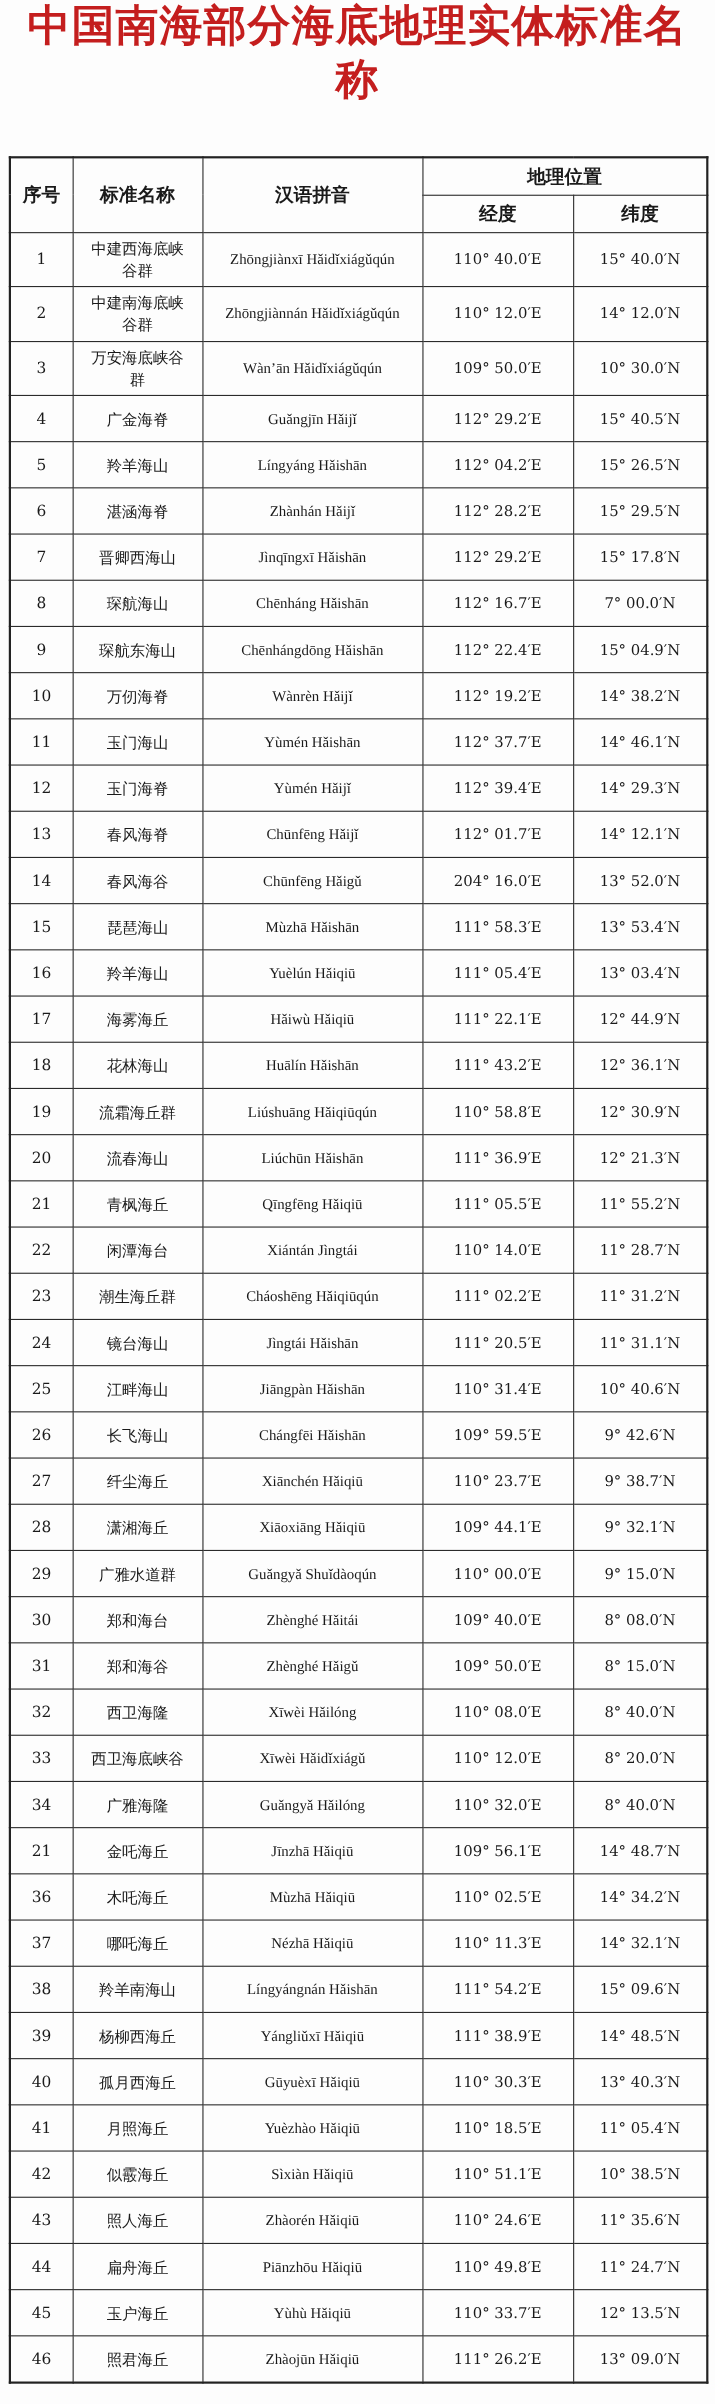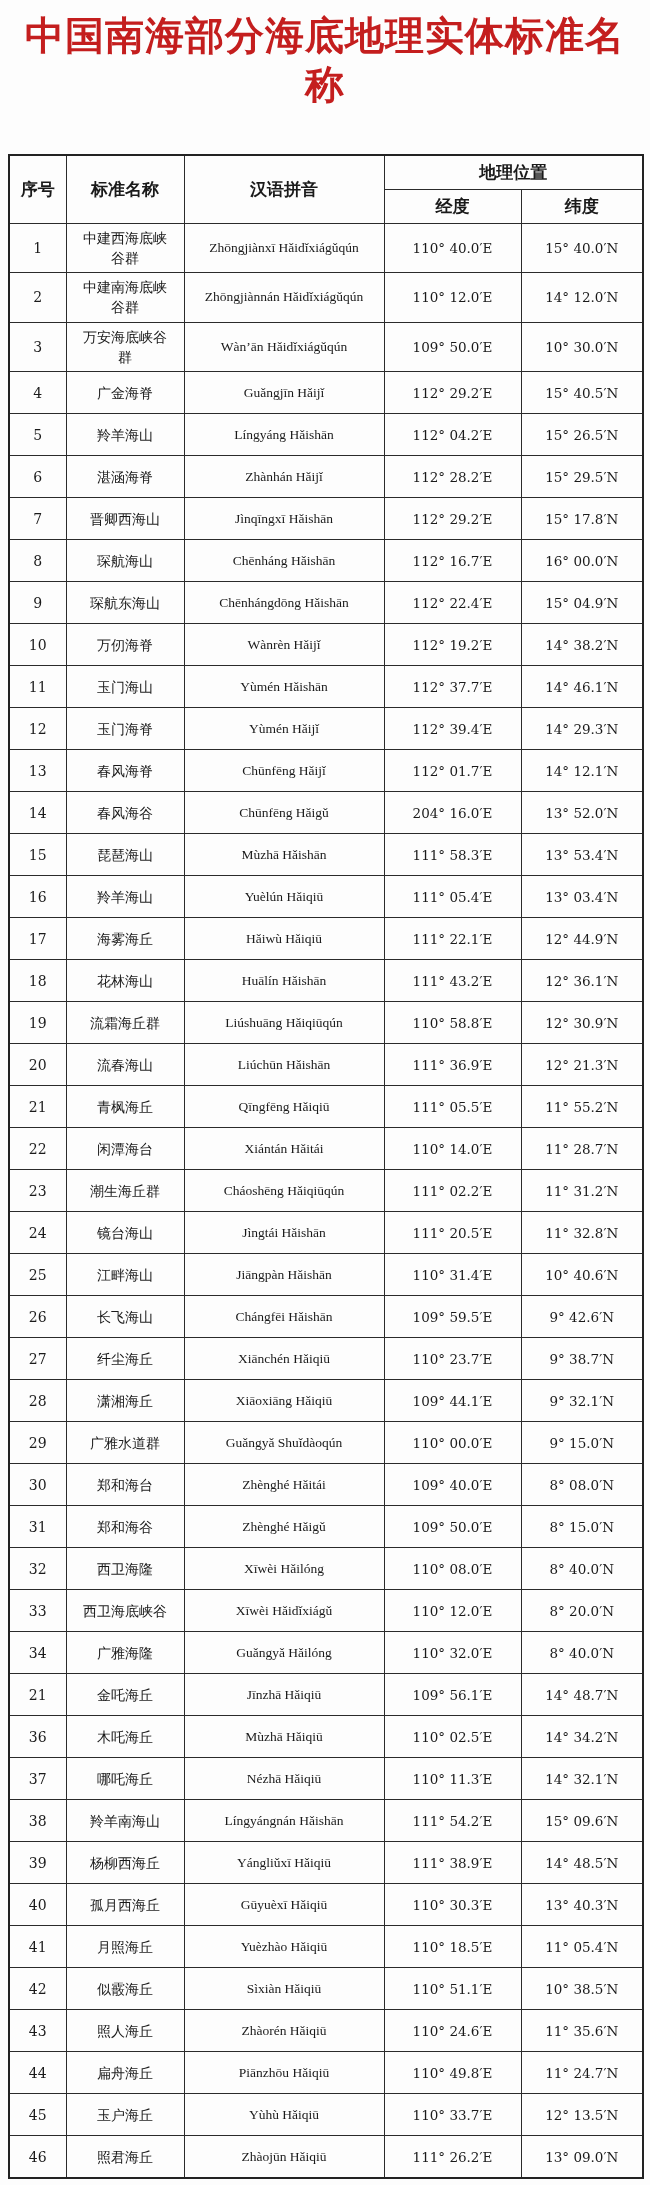--- a/index.html
+++ b/index.html
@@ -6,21 +6,21 @@
   body{
     width:650px;height:2185px;
     background:#fdfdfd;
     font-family:"Liberation Sans",sans-serif;
     color:#1a1a1a;
     display:flex;flex-direction:column;
     box-sizing:border-box;
     overflow:hidden;
   }
   .page-title{
-    margin:12px 6px 0 6px;
+    margin:0 6px 0 6px;
     text-align:center;
     font-weight:900;
     font-size:39px;
     letter-spacing:1px;
     line-height:1.25;
     font-family:"Liberation Sans","DejaVu Sans",sans-serif;
   }
   .table-wrap{margin:44px 8px 0 8px;}
   table{
     width:634px;
@@ -143,21 +143,21 @@
     <td class="c-pinyin">Jìnqīngxī Hǎishān</td>
     <td class="c-lon">112° 29.2′E</td>
     <td class="c-lat">15° 17.8′N</td>
   </tr>
 
   <tr>
     <td class="c-no">8</td>
     <td class="c-name">琛航海山</td>
     <td class="c-pinyin">Chēnháng Hǎishān</td>
     <td class="c-lon">112° 16.7′E</td>
-    <td class="c-lat">16° 00.0′N</td>
+    <td class="c-lat">7° 00.0′N</td>
   </tr>
 
   <tr>
     <td class="c-no">9</td>
     <td class="c-name">琛航东海山</td>
     <td class="c-pinyin">Chēnhángdōng Hǎishān</td>
     <td class="c-lon">112° 22.4′E</td>
     <td class="c-lat">15° 04.9′N</td>
   </tr>
 
@@ -253,39 +253,39 @@
     <td class="c-no">21</td>
     <td class="c-name">青枫海丘</td>
     <td class="c-pinyin">Qīngfēng Hǎiqiū</td>
     <td class="c-lon">111° 05.5′E</td>
     <td class="c-lat">11° 55.2′N</td>
   </tr>
 
   <tr>
     <td class="c-no">22</td>
     <td class="c-name">闲潭海台</td>
-    <td class="c-pinyin">Xiántán Hǎitái</td>
+    <td class="c-pinyin">Xiántán Jìngtái</td>
     <td class="c-lon">110° 14.0′E</td>
     <td class="c-lat">11° 28.7′N</td>
   </tr>
 
   <tr>
     <td class="c-no">23</td>
     <td class="c-name">潮生海丘群</td>
     <td class="c-pinyin">Cháoshēng Hǎiqiūqún</td>
     <td class="c-lon">111° 02.2′E</td>
     <td class="c-lat">11° 31.2′N</td>
   </tr>
 
   <tr>
     <td class="c-no">24</td>
     <td class="c-name">镜台海山</td>
     <td class="c-pinyin">Jìngtái Hǎishān</td>
     <td class="c-lon">111° 20.5′E</td>
-    <td class="c-lat">11° 32.8′N</td>
+    <td class="c-lat">11° 31.1′N</td>
   </tr>
 
   <tr>
     <td class="c-no">25</td>
     <td class="c-name">江畔海山</td>
     <td class="c-pinyin">Jiāngpàn Hǎishān</td>
     <td class="c-lon">110° 31.4′E</td>
     <td class="c-lat">10° 40.6′N</td>
   </tr>
 

